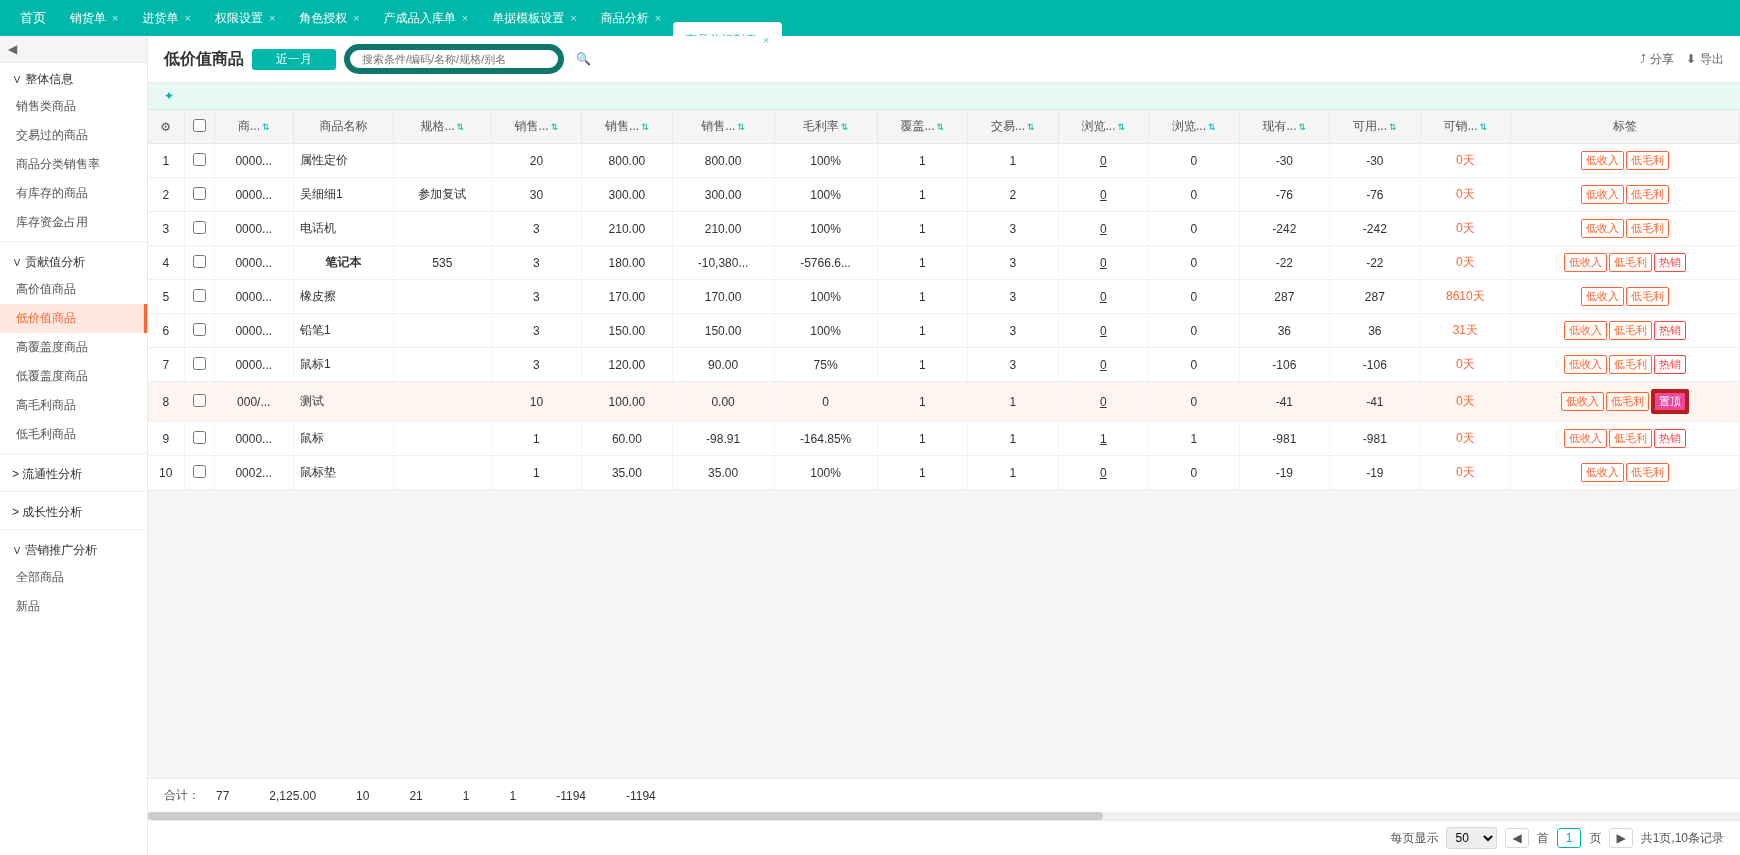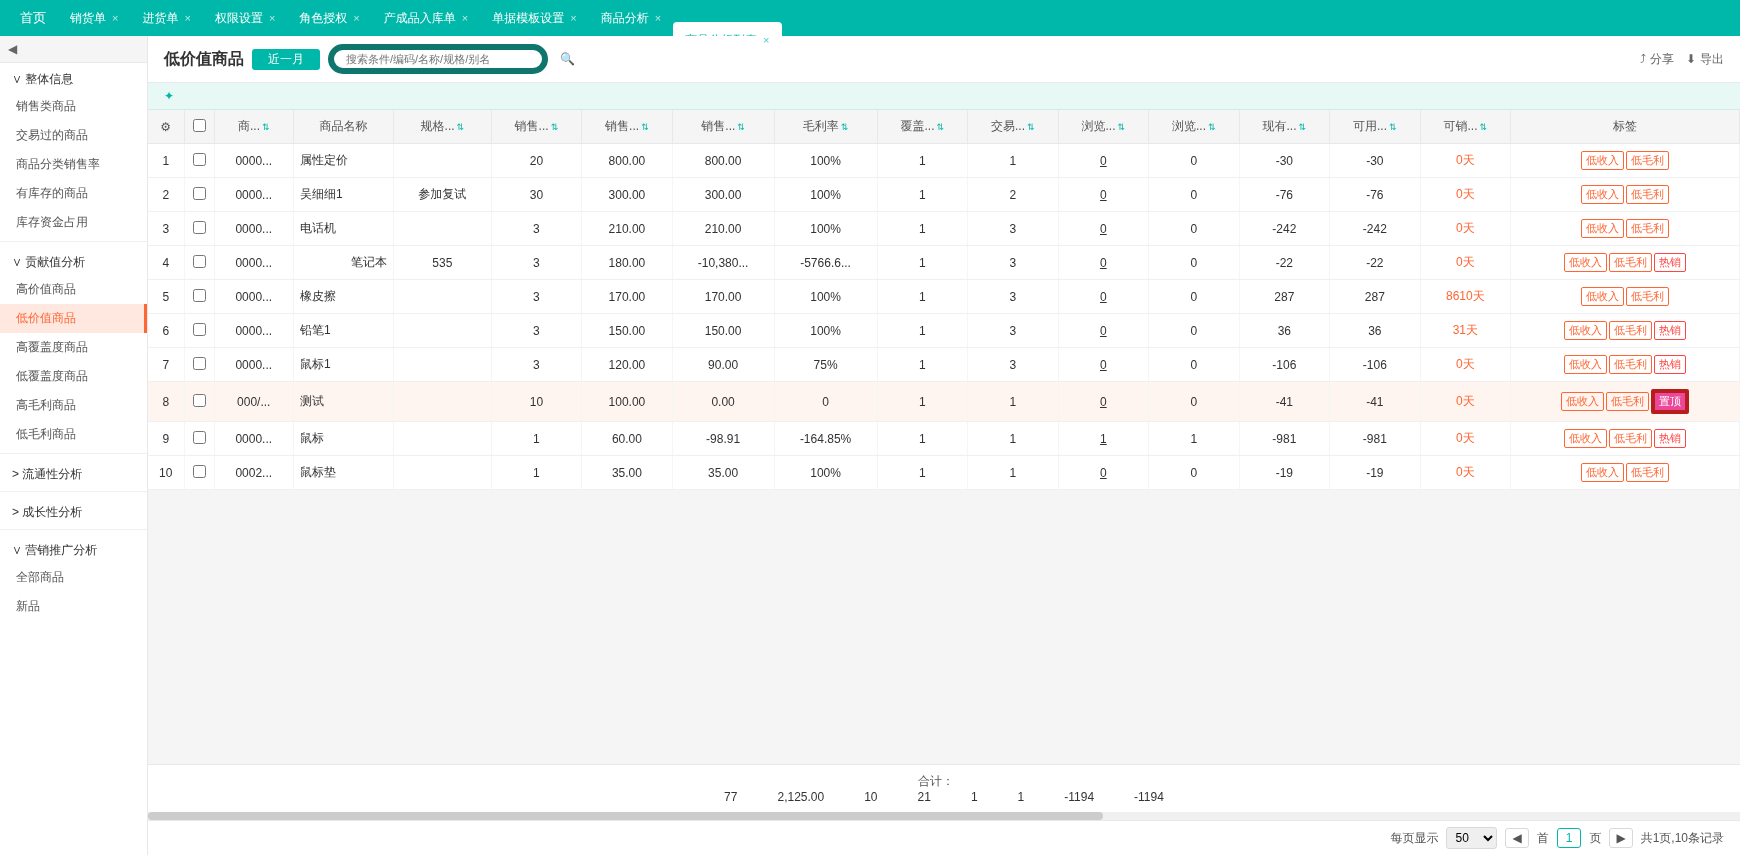--- a/index.html
+++ b/index.html
@@ -75,21 +75,21 @@
     }
     .page-title {
       font-size: 16px;
       font-weight: bold;
       color: #333;
     }
     .time-badge {
       background: #00b8a9;
       color: #fff;
       border-radius: 3px;
-      padding: 2px 16px;
+      padding: 2px 24px;
       font-size: 12px;
       cursor: pointer;
     }
     .search-input {
       border: 6px solid #0f766e;
       border-radius: 20px;
       padding: 3px 12px;
       width: 220px;
       outline: none;
       font-size: 11px;
@@ -169,21 +169,20 @@
     .underline { text-decoration: underline; color: #333; }
     .checkbox-cell { width: 30px; }
 
     
     .table-footer {
       background: #fff;
       border-top: 1px solid #e8e8e8;
       padding: 8px 16px;
       display: flex;
       align-items: center;
-      flex-direction: column;
     }
     .footer-label { color: #555; font-size: 12px; margin-right: 16px; }
     .footer-values { display: flex; gap: 40px; color: #333; font-size: 12px; }
 
     
     .pagination {
       background: #fff;
       border-top: 1px solid #e8e8e8;
       padding: 6px 16px;
       display: flex;
@@ -429,21 +428,21 @@
     <td>-242</td>
     <td><span class="days-orange">0天</span></td>
     <td><span class="tag tag-orange">低收入</span><span class="tag tag-orange">低毛利</span></td>
   </tr>
             <tr>
     <td>4</td>
     <td class="checkbox-cell">
       <input type="checkbox" style="">
     </td>
     <td>0000...</td>
-    <td style="text-align:right;">笔记本</td>
+    <td style="text-align:center;font-weight:bold;">笔记本</td>
     <td>535</td>
     <td>3</td>
     <td>180.00</td>
     <td>-10,380...</td>
     <td>-5766.6...</td>
     <td>1</td>
     <td>3</td>
     <td><span class="underline">0</span></td>
     <td>0</td>
     <td>-22</td>

